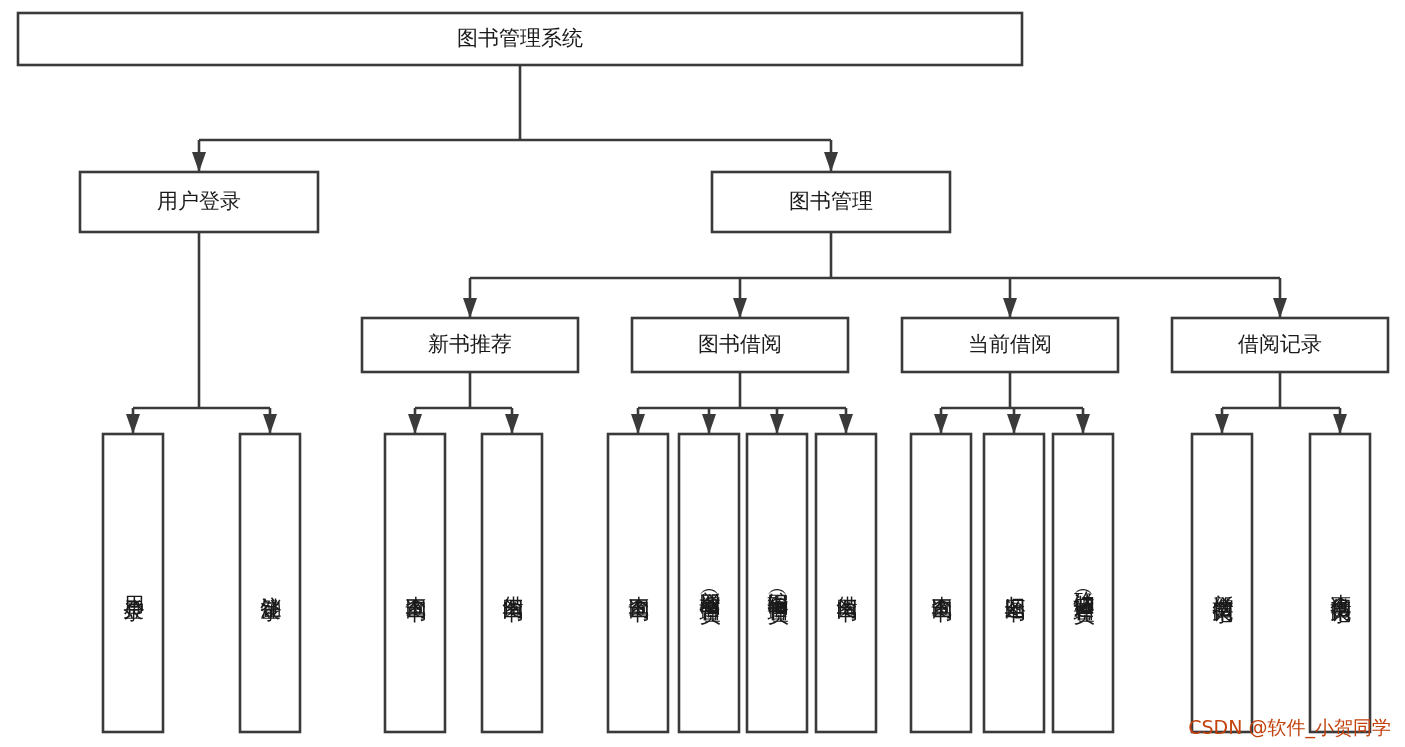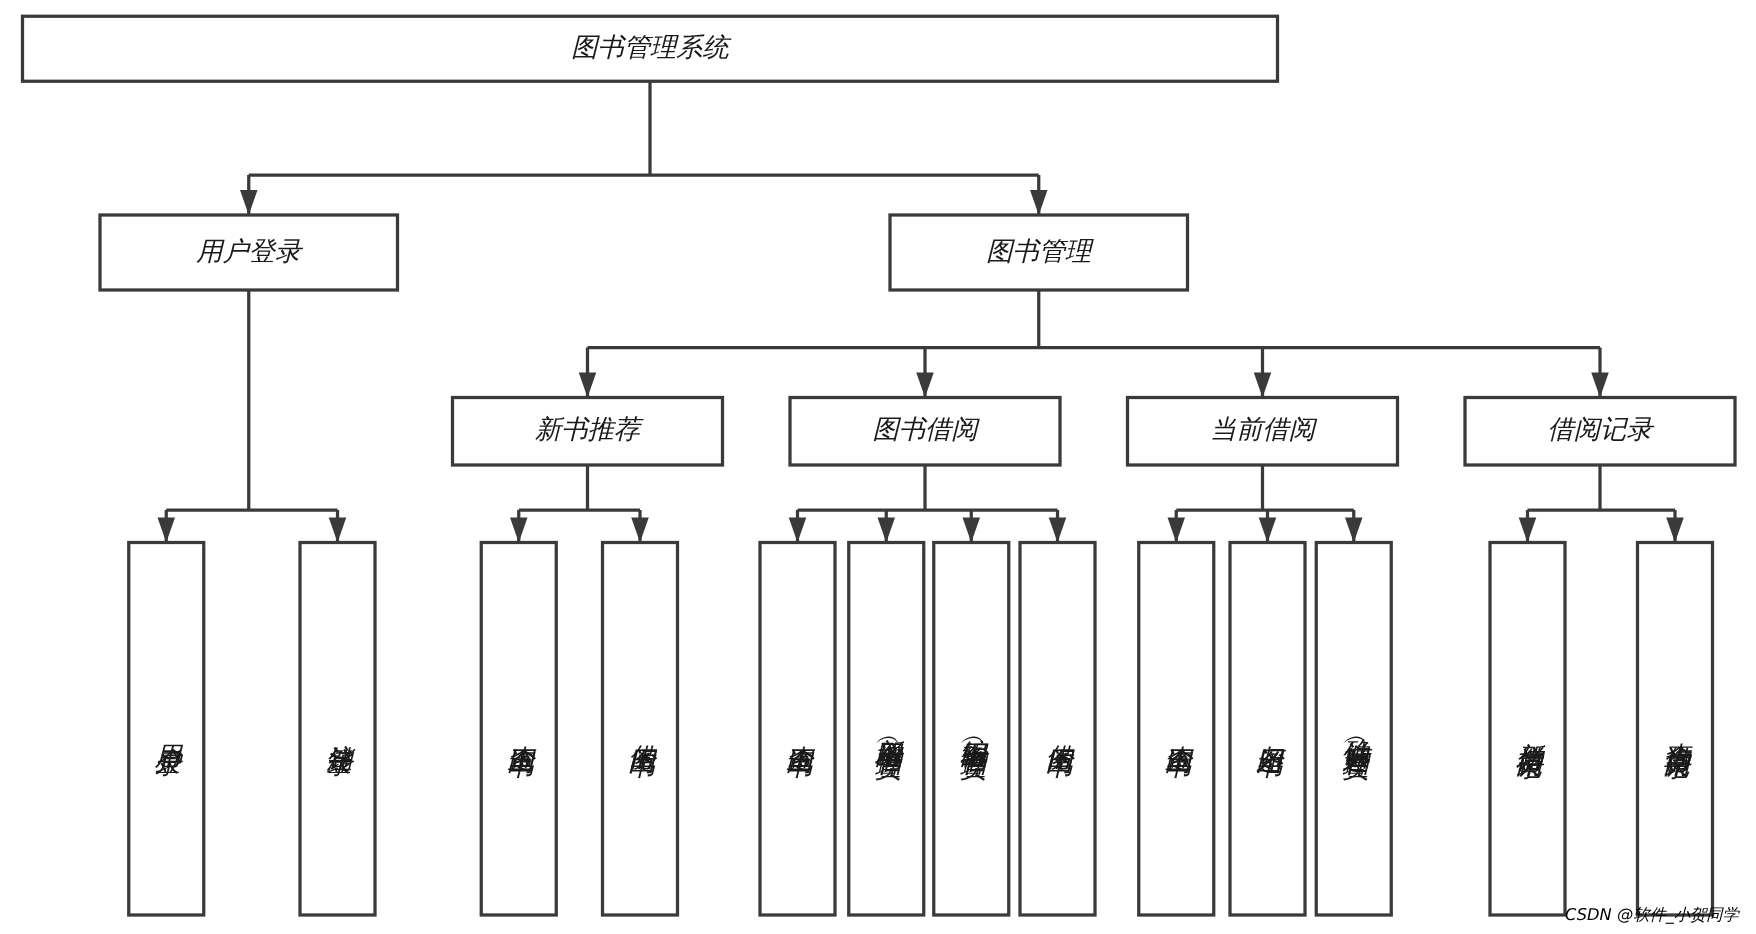--- a/index.html
+++ b/index.html
@@ -14,21 +14,20 @@
     position: relative;
     overflow: hidden;
     font-family: "DejaVu Sans", "Liberation Sans", sans-serif;
   }
   #diagram-root {
     position: absolute;
     left: 0;
     top: 0;
     width: 1405px;
     height: 747px;
-    font-style: italic;
   }
   svg.diagram-canvas {
     display: block;
     width: 1405px;
     height: 747px;
     background: #ffffff;
   }
   .node-box {
     fill: #ffffff;
     stroke: #3a3a3a;
@@ -64,22 +63,22 @@
     dominant-baseline: middle;
     writing-mode: vertical-rl;
     text-orientation: upright;
     letter-spacing: 2px;
   }
   .watermark-text {
     position: absolute;
     right: 14px;
     bottom: 6px;
     font-family: "DejaVu Sans", "Liberation Sans", sans-serif;
-    font-size: 13px;
-    color: #000000;
+    font-size: 19px;
+    color: #c2410c;
     white-space: nowrap;
     pointer-events: none;
     user-select: none;
   }
 </style>
 </head>
 <body>
 
 <div id="diagram-root">
   <svg class="diagram-canvas" id="diagram-svg" viewBox="0 0 1405 747" xmlns="http://www.w3.org/2000/svg">

